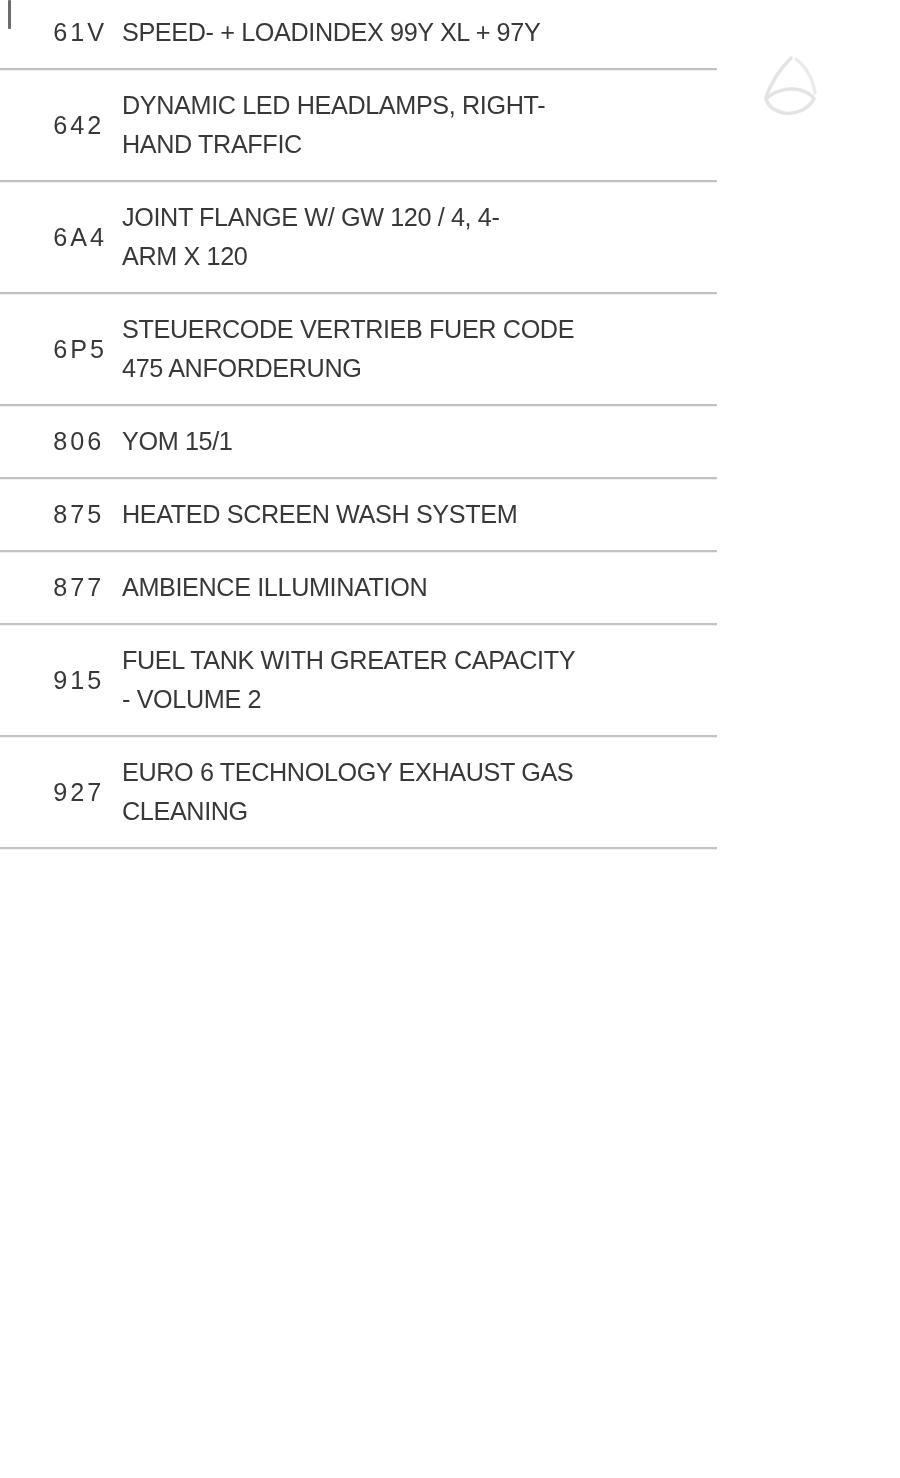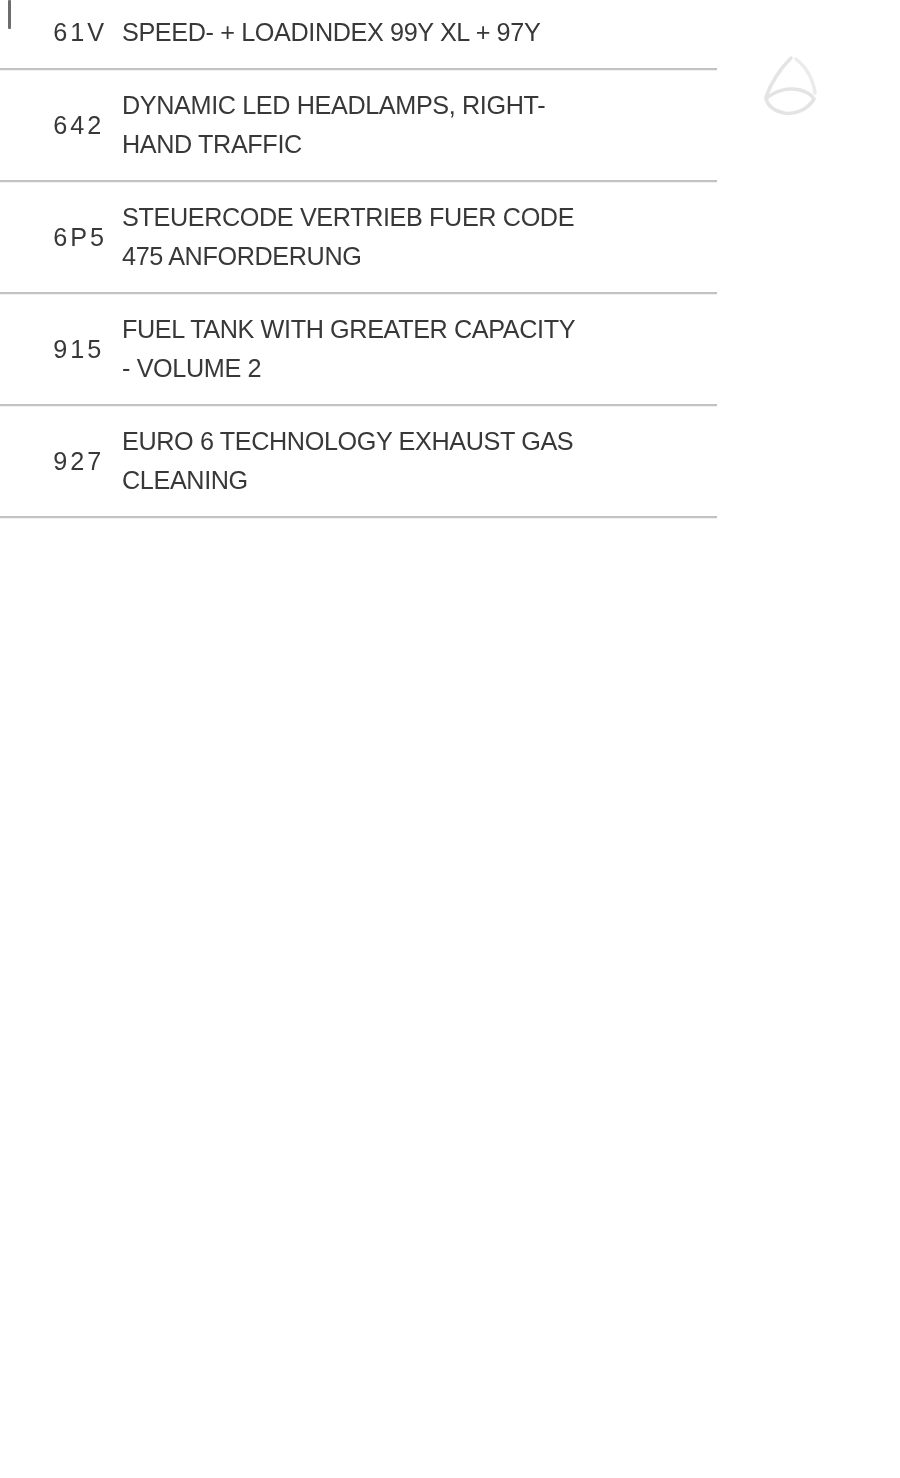--- a/index.html
+++ b/index.html
@@ -91,23 +91,40 @@
       <div class="row first">
         <span class="code">61V</span>
         <div class="desc">SPEED- + LOADINDEX 99Y XL + 97Y</div>
       </div>
       <div class="row">
         <span class="code">642</span>
         <div class="desc">DYNAMIC LED HEADLAMPS, RIGHT-
 HAND TRAFFIC</div>
       </div>
       <div class="row">
+        <span class="code">6A4</span>
+        <div class="desc">JOINT FLANGE W/ GW 120 / 4, 4-
+ARM X 120</div>
+      </div>
+      <div class="row">
         <span class="code">6P5</span>
         <div class="desc">STEUERCODE VERTRIEB FUER CODE
 475 ANFORDERUNG</div>
+      </div>
+      <div class="row">
+        <span class="code">806</span>
+        <div class="desc">YOM 15/1</div>
+      </div>
+      <div class="row">
+        <span class="code">875</span>
+        <div class="desc">HEATED SCREEN WASH SYSTEM</div>
+      </div>
+      <div class="row">
+        <span class="code">877</span>
+        <div class="desc">AMBIENCE ILLUMINATION</div>
       </div>
       <div class="row">
         <span class="code">915</span>
         <div class="desc">FUEL TANK WITH GREATER CAPACITY
 - VOLUME 2</div>
       </div>
       <div class="row">
         <span class="code">927</span>
         <div class="desc">EURO 6 TECHNOLOGY EXHAUST GAS
 CLEANING</div>

